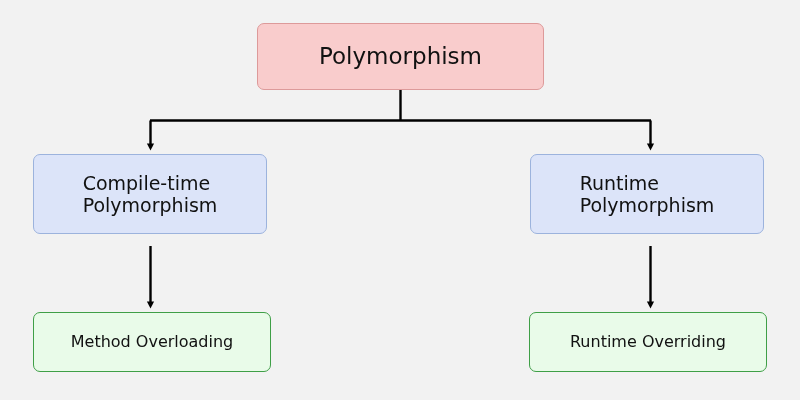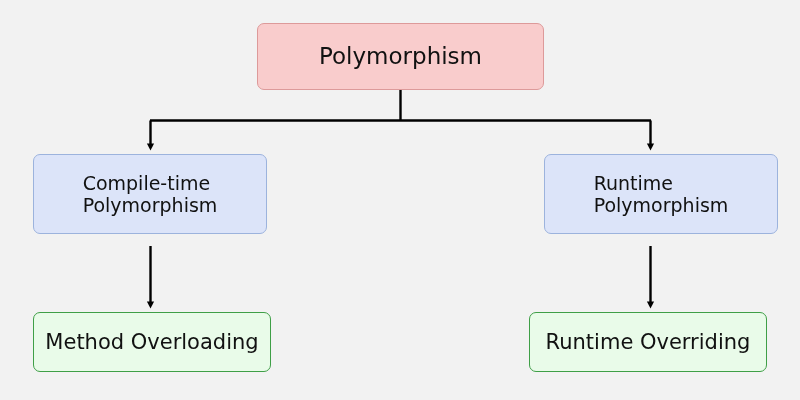--- a/index.html
+++ b/index.html
@@ -56,30 +56,30 @@
   .node-branch {
     width: 234px;
     height: 80px;
     top: 154px;
     background: #dce4f9;
     border: 1.4px solid #9cb3dd;
     font-size: 19px;
     font-weight: normal;
   }
   .node-branch-left  { left: 33px; }
-  .node-branch-right { left: 544px; }
+  .node-branch-right { left: 530px; }
 
   
   .node-leaf {
     width: 238px;
     height: 60px;
     top: 312px;
     background: #e9fbe9;
     border: 1.4px solid #3f9f47;
-    font-size: 21px;
+    font-size: 16px;
   }
   .node-leaf-left  { left: 33px; }
   .node-leaf-right { left: 529px; }
 </style>
 </head>
 <body>
 
 <div id="diagram">
 
   <svg class="connectors" viewBox="0 0 800 400" xmlns="http://www.w3.org/2000/svg">

